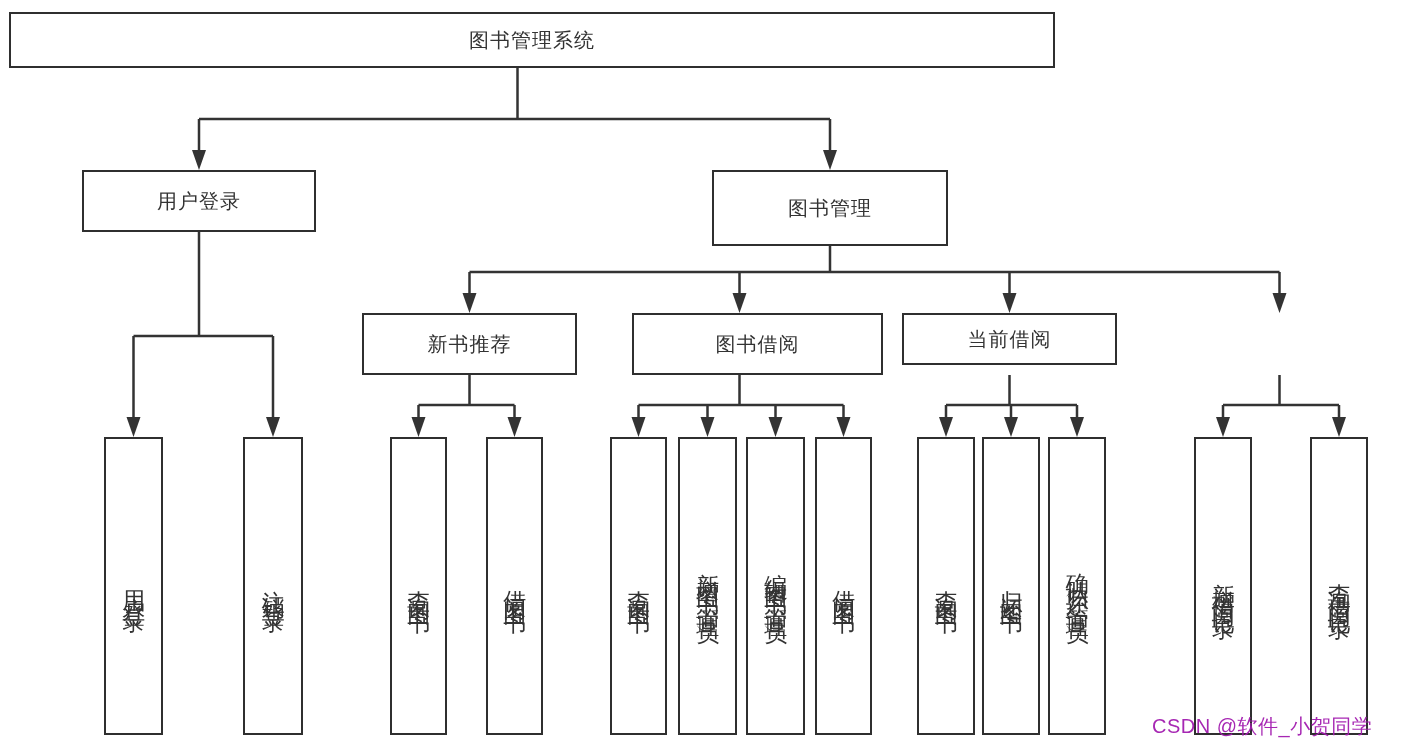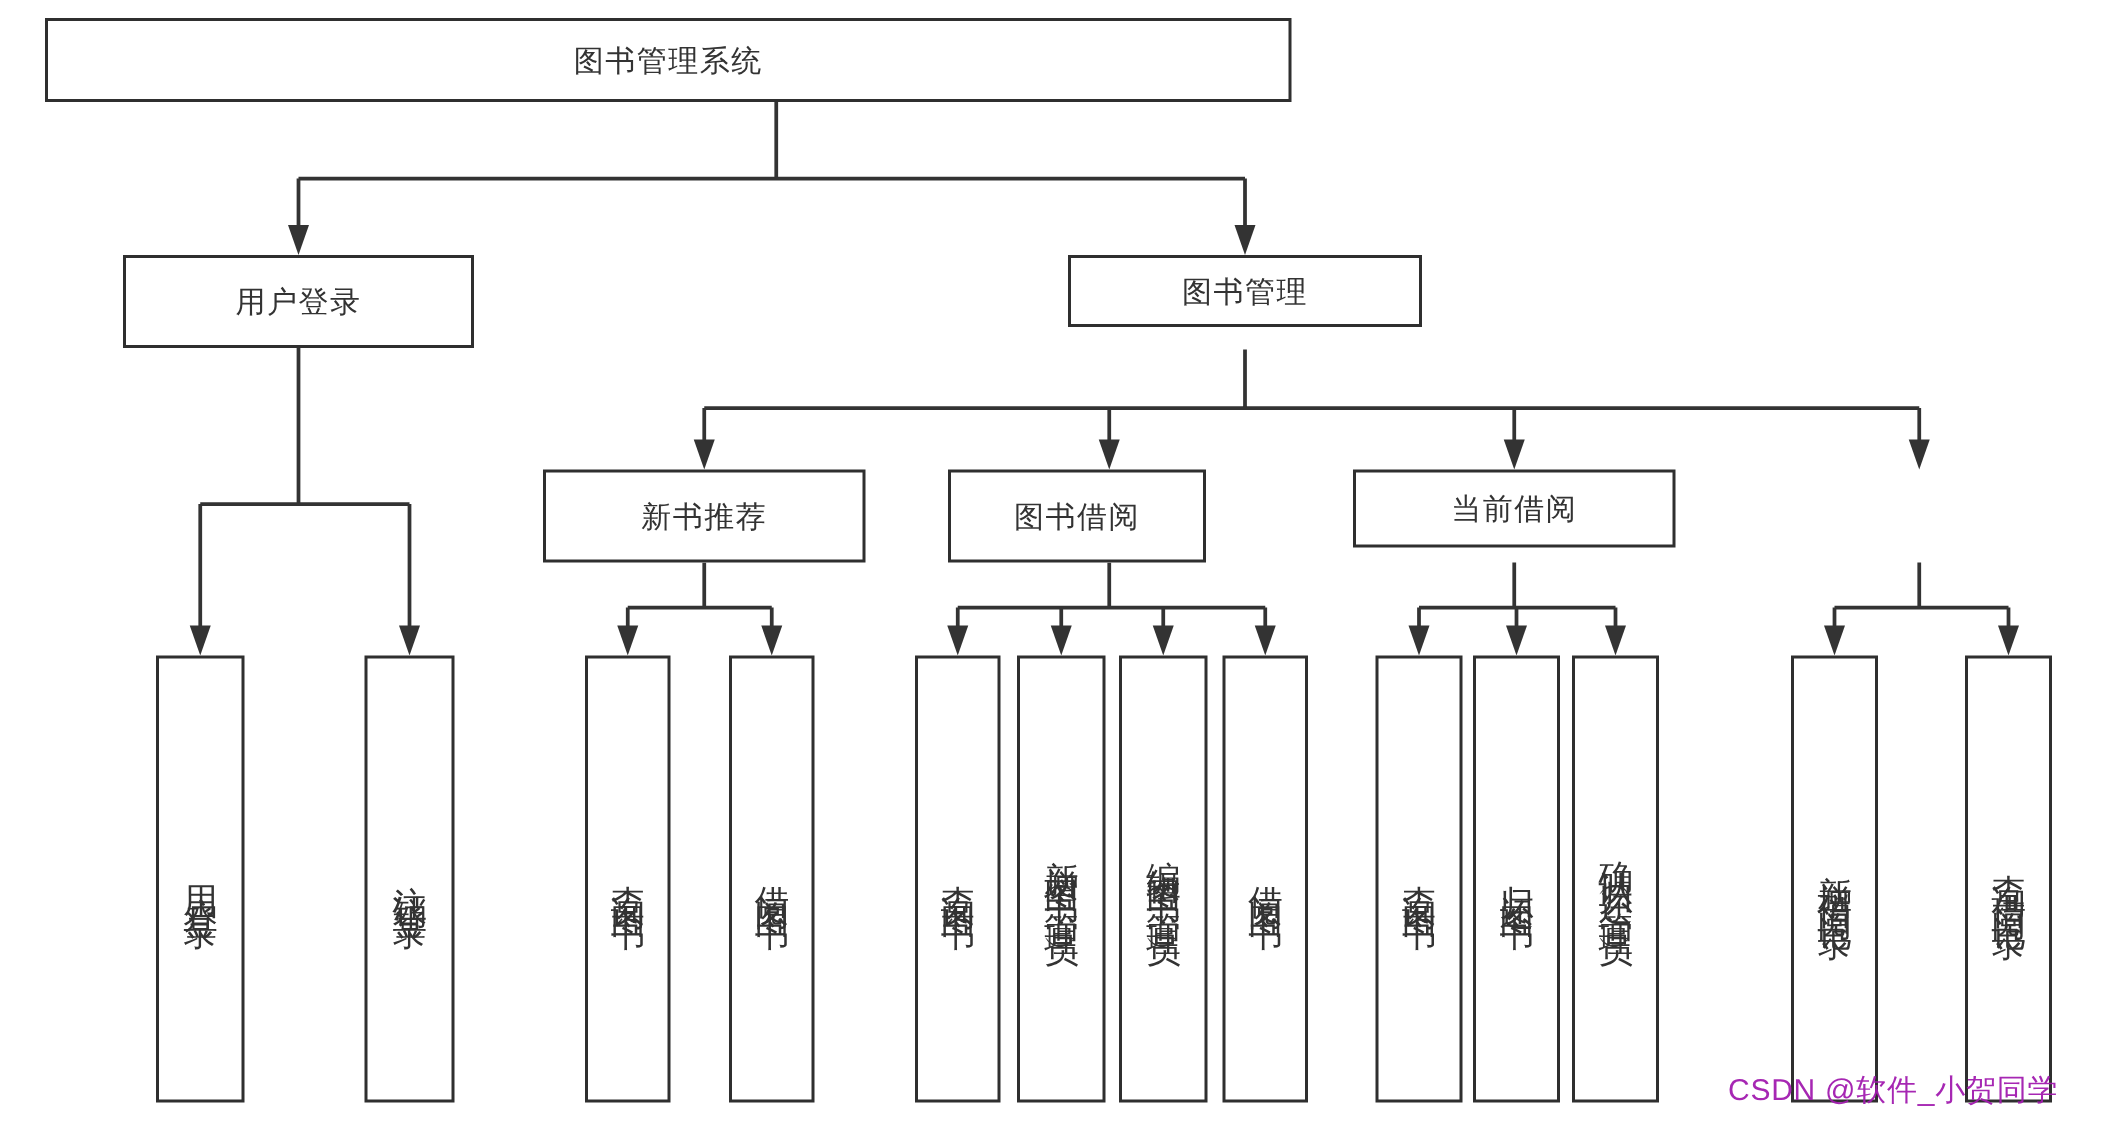--- a/index.html
+++ b/index.html
@@ -93,27 +93,27 @@
       <polygon class="arrowhead" points="1077,437 1070,417 1084,417"></polygon>
     </g>
 
     <g>
       <path class="connector" d="M1279.5 375 L1279.5 405 M1223 405 L1339 405 M1223 405 L1223 419 M1339 405 L1339 419"></path>
       <polygon class="arrowhead" points="1223,437 1216,417 1230,417"></polygon>
       <polygon class="arrowhead" points="1339,437 1332,417 1346,417"></polygon>
     </g>
   </svg>
 
-  <div class="box" style="left:30px;top:12px;width:831px;height:56px;">图书管理系统</div>
+  <div class="box" style="left:9px;top:12px;width:1046px;height:56px;">图书管理系统</div>
 
   <div class="box" style="left:82px;top:170px;width:234px;height:62px;">用户登录</div>
-  <div class="box" style="left:712px;top:170px;width:236px;height:48px;">图书管理</div>
+  <div class="box" style="left:712px;top:170px;width:236px;height:76px;">图书管理</div>
 
   <div class="box" style="left:362px;top:313px;width:215px;height:62px;">新书推荐</div>
-  <div class="box" style="left:632px;top:313px;width:172px;height:62px;">图书借阅</div>
+  <div class="box" style="left:632px;top:313px;width:251px;height:62px;">图书借阅</div>
   <div class="box" style="left:902px;top:313px;width:215px;height:52px;">当前借阅</div>
 
   <div class="box leaf" style="left:104px;top:437px;width:59px;height:298px;">
     <span class="vtext">用户登录</span>
   </div>
   <div class="box leaf" style="left:243px;top:437px;width:60px;height:298px;">
     <span class="vtext">注销登录</span>
   </div>
 
   <div class="box leaf" style="left:390px;top:437px;width:57px;height:298px;">

